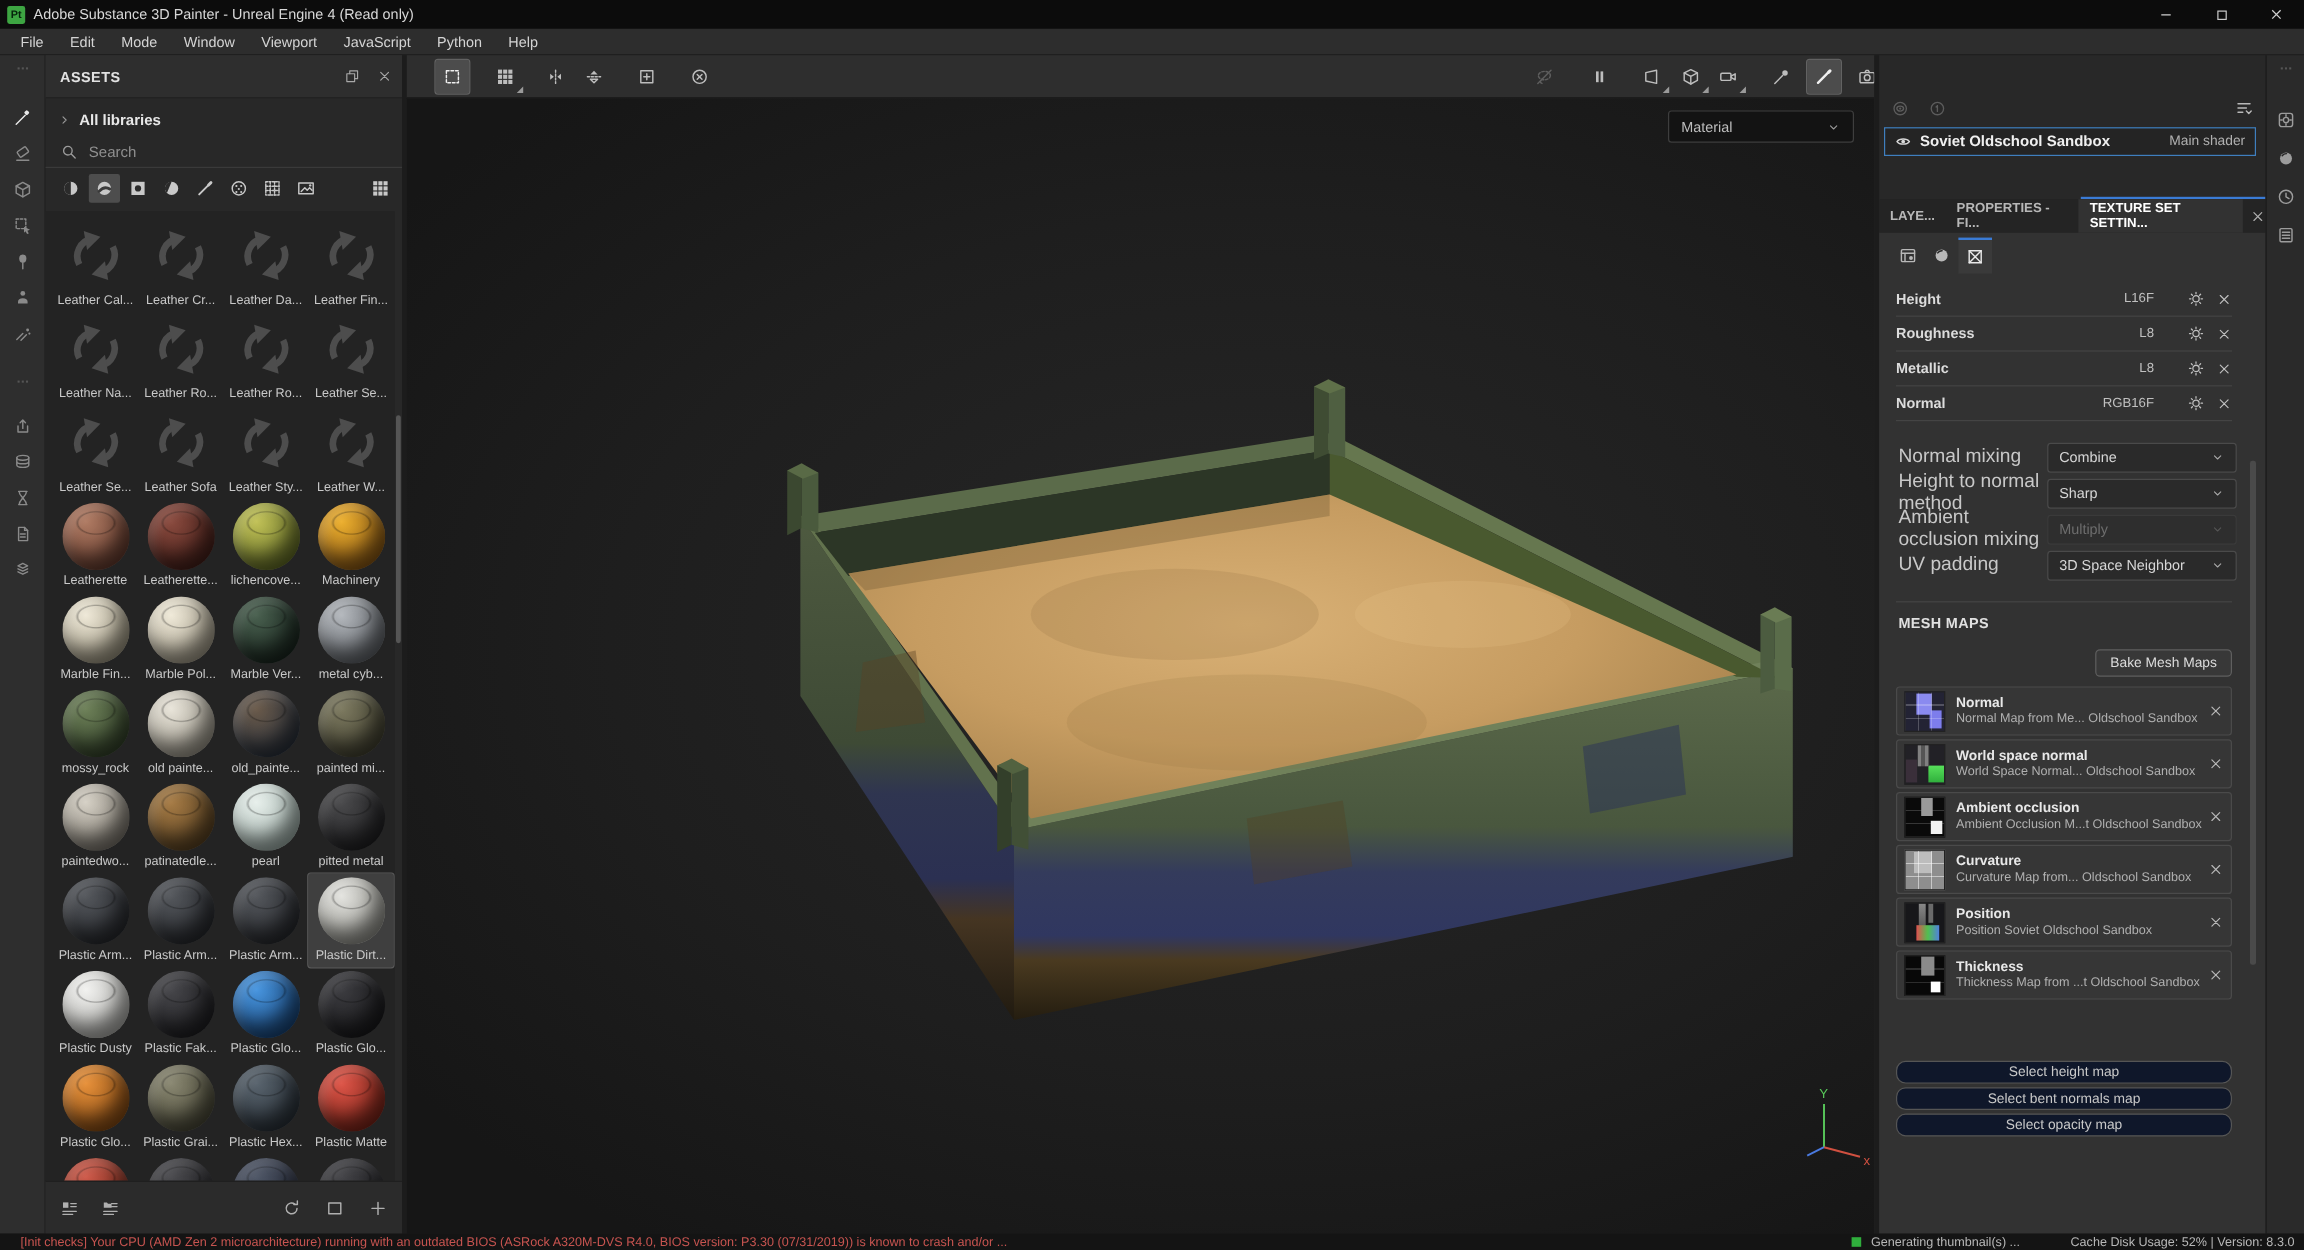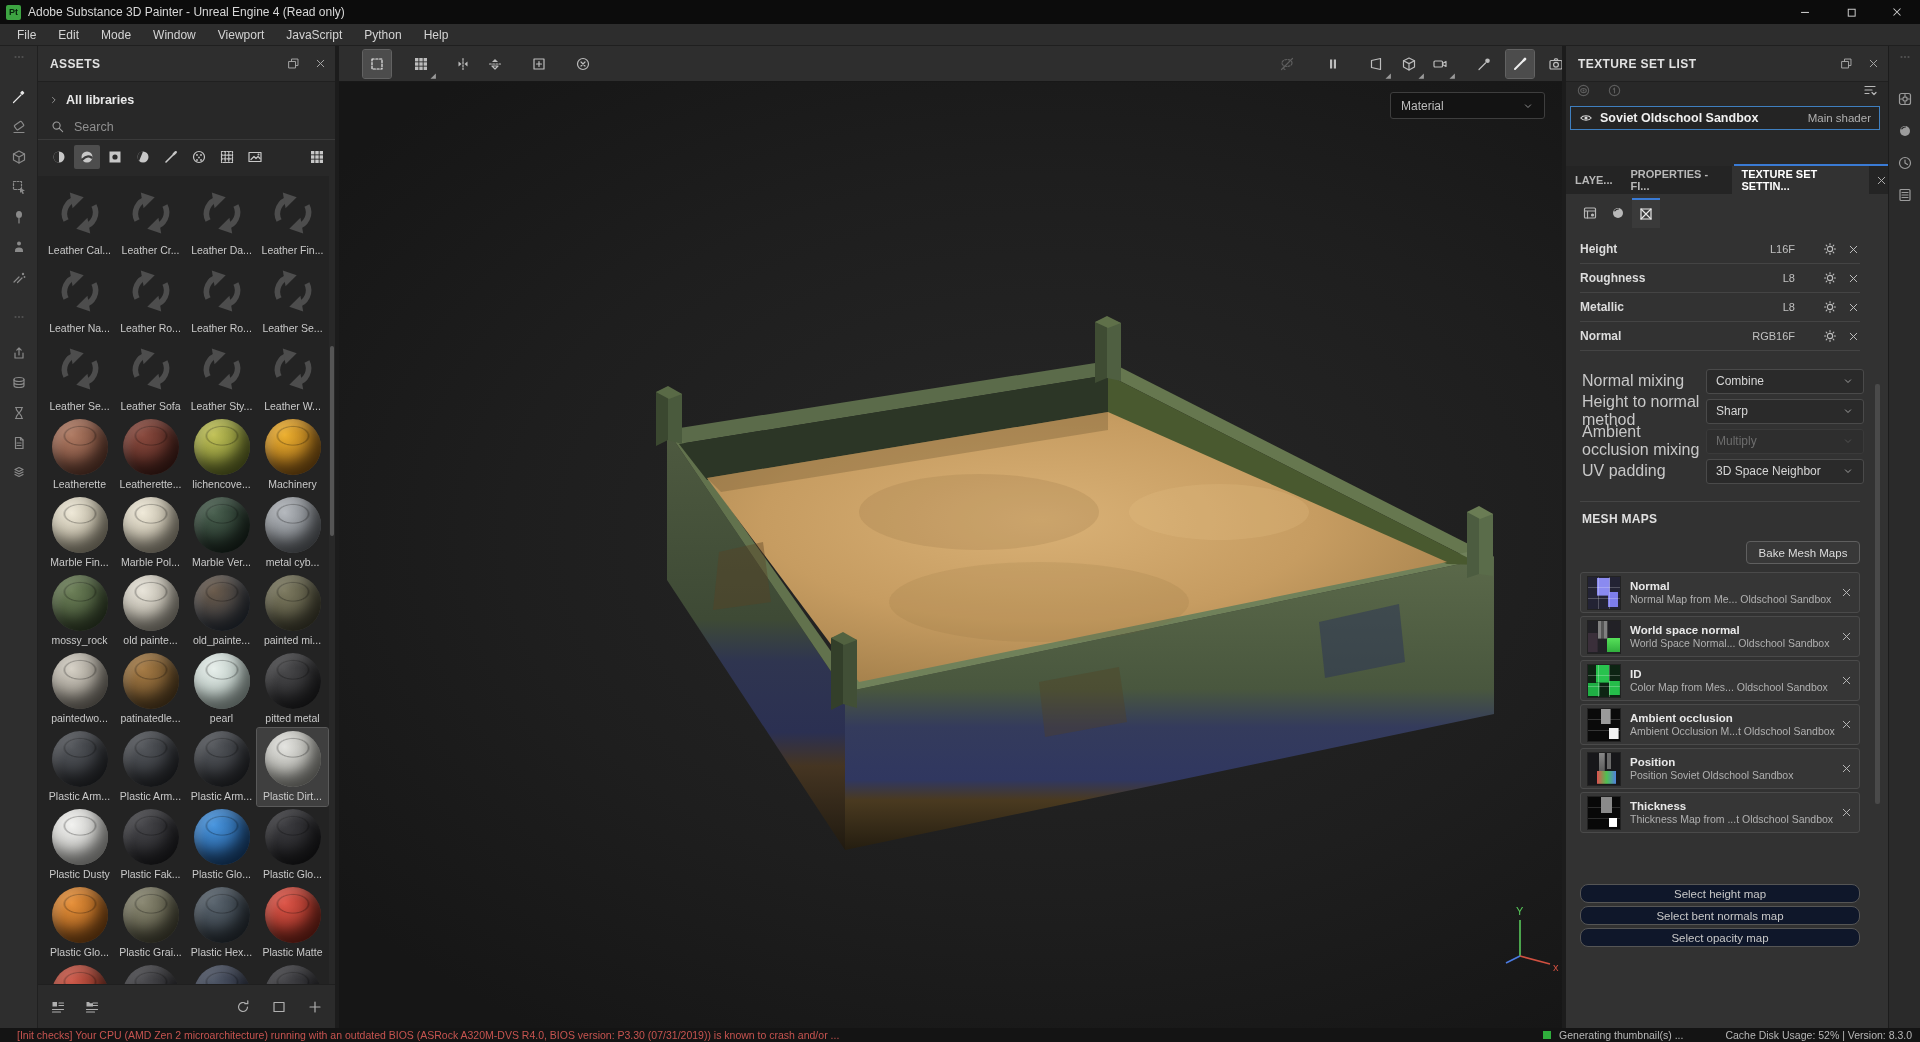--- a/index.html
+++ b/index.html
@@ -1027,34 +1027,20 @@
         <span class="ic">
             <svg viewBox="0 0 16 16" width="12" height="12" fill="none" stroke="currentColor" stroke-width="1.2" stroke-linecap="round" stroke-linejoin="round">
               <path d="M4.5 6.5 L8 10 L11.5 6.5"></path>
             </svg>
           </span>
       </div>
     </div>
   </div>
 
   <div id="rpanel" class="abs">
-    <div class="phead">
-      <span>TEXTURE SET LIST</span>
-      <span class="ic" style="margin-left:auto;">
-          <svg viewBox="0 0 16 16" width="13" height="13" fill="none" stroke="currentColor" stroke-width="1.2" stroke-linecap="round" stroke-linejoin="round">
-            <rect x="2.5" y="5.5" width="8" height="8"></rect>
-            <path d="M5.5 5.5 V2.5 h8 v8 h-3"></path>
-          </svg>
-        </span>
-      <span class="ic">
-          <svg viewBox="0 0 16 16" width="13" height="13" fill="none" stroke="currentColor" stroke-width="1.2" stroke-linecap="round" stroke-linejoin="round">
-            <path d="M4 4 L12 12 M12 4 L4 12"></path>
-          </svg>
-        </span>
-    </div>
     <div id="tsltoolbar">
       <span class="ic dim">
           <svg viewBox="0 0 16 16" width="15" height="15" fill="none" stroke="currentColor" stroke-width="1.2" stroke-linecap="round" stroke-linejoin="round">
             <circle cx="8" cy="8" r="5.5"></circle>
             <path d="M5 8 a3 2.2 0 0 1 6 0 a3 2.2 0 0 1 -6 0"></path>
             <circle cx="8" cy="8" r="1" fill="currentColor" stroke="none"></circle>
           </svg>
         </span>
       <span class="ic dim">
           <svg viewBox="0 0 16 16" width="15" height="15" fill="none" stroke="currentColor" stroke-width="1.2" stroke-linecap="round" stroke-linejoin="round">
@@ -1248,36 +1234,36 @@
               <div class="mmtitle">World space normal</div>
               <div class="mmsub">World Space Normal... Oldschool Sandbox</div>
             </div>
             <span class="ic">
               <svg viewBox="0 0 16 16" width="13" height="13" fill="none" stroke="currentColor" stroke-width="1.2" stroke-linecap="round" stroke-linejoin="round">
                 <path d="M4 4 L12 12 M12 4 L4 12"></path>
               </svg>
             </span>
           </div>
           <div class="mmcard">
-            <div class="mmthumb t-id"></div>
-            <div class="mmtext">
-              <div class="mmtitle">ID</div>
-              <div class="mmsub">Color Map from Mes... Oldschool Sandbox</div>
-            </div>
-            <span class="ic">
-              <svg viewBox="0 0 16 16" width="13" height="13" fill="none" stroke="currentColor" stroke-width="1.2" stroke-linecap="round" stroke-linejoin="round">
-                <path d="M4 4 L12 12 M12 4 L4 12"></path>
-              </svg>
-            </span>
-          </div>
-          <div class="mmcard">
             <div class="mmthumb t-ao"></div>
             <div class="mmtext">
               <div class="mmtitle">Ambient occlusion</div>
               <div class="mmsub">Ambient Occlusion M...t Oldschool Sandbox</div>
+            </div>
+            <span class="ic">
+              <svg viewBox="0 0 16 16" width="13" height="13" fill="none" stroke="currentColor" stroke-width="1.2" stroke-linecap="round" stroke-linejoin="round">
+                <path d="M4 4 L12 12 M12 4 L4 12"></path>
+              </svg>
+            </span>
+          </div>
+          <div class="mmcard">
+            <div class="mmthumb t-curv"></div>
+            <div class="mmtext">
+              <div class="mmtitle">Curvature</div>
+              <div class="mmsub">Curvature Map from... Oldschool Sandbox</div>
             </div>
             <span class="ic">
               <svg viewBox="0 0 16 16" width="13" height="13" fill="none" stroke="currentColor" stroke-width="1.2" stroke-linecap="round" stroke-linejoin="round">
                 <path d="M4 4 L12 12 M12 4 L4 12"></path>
               </svg>
             </span>
           </div>
           <div class="mmcard">
             <div class="mmthumb t-pos"></div>
             <div class="mmtext">

